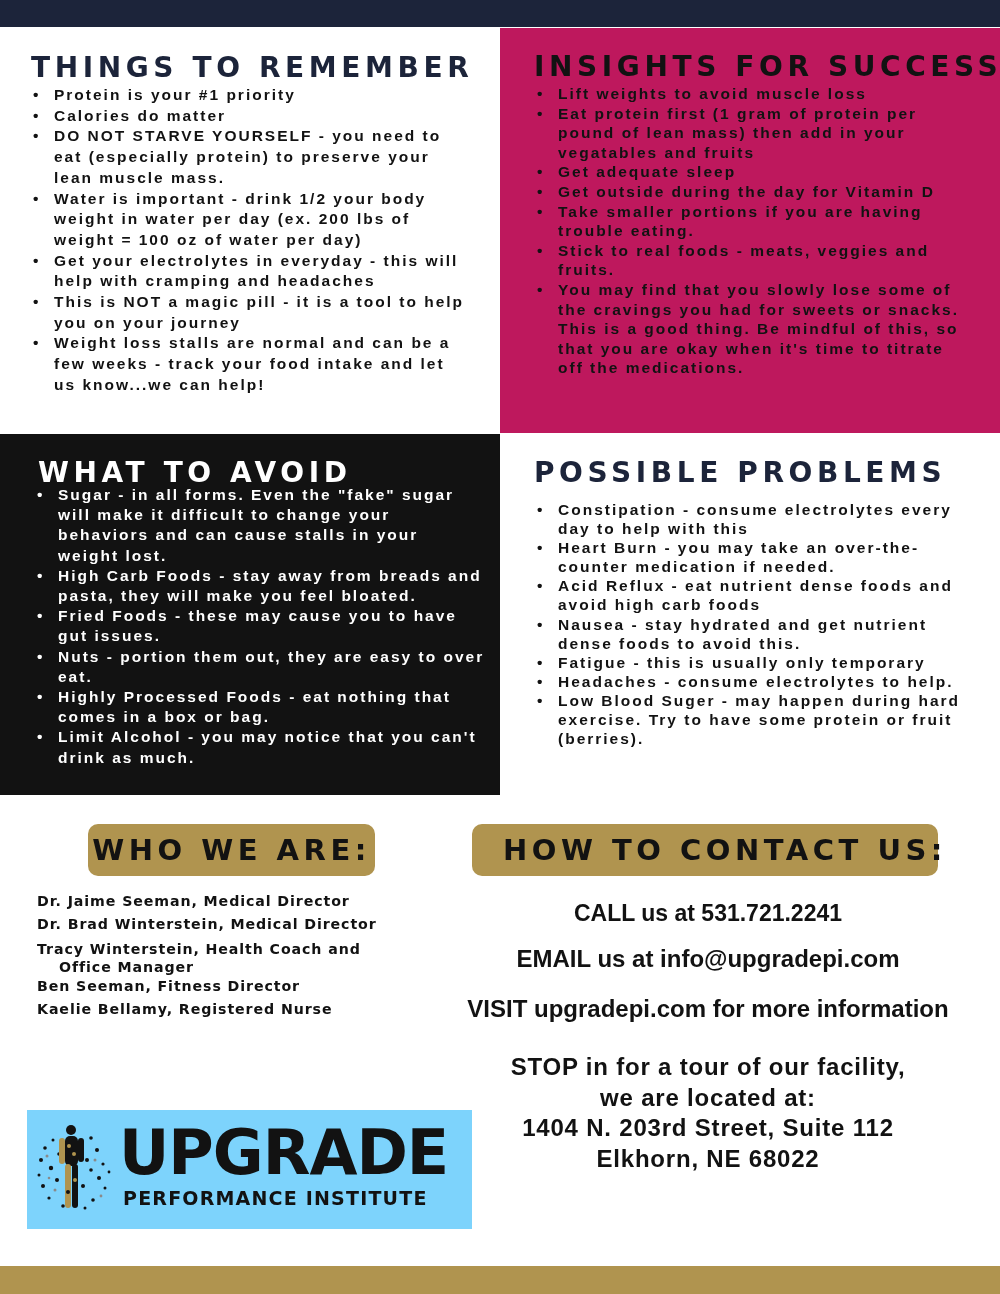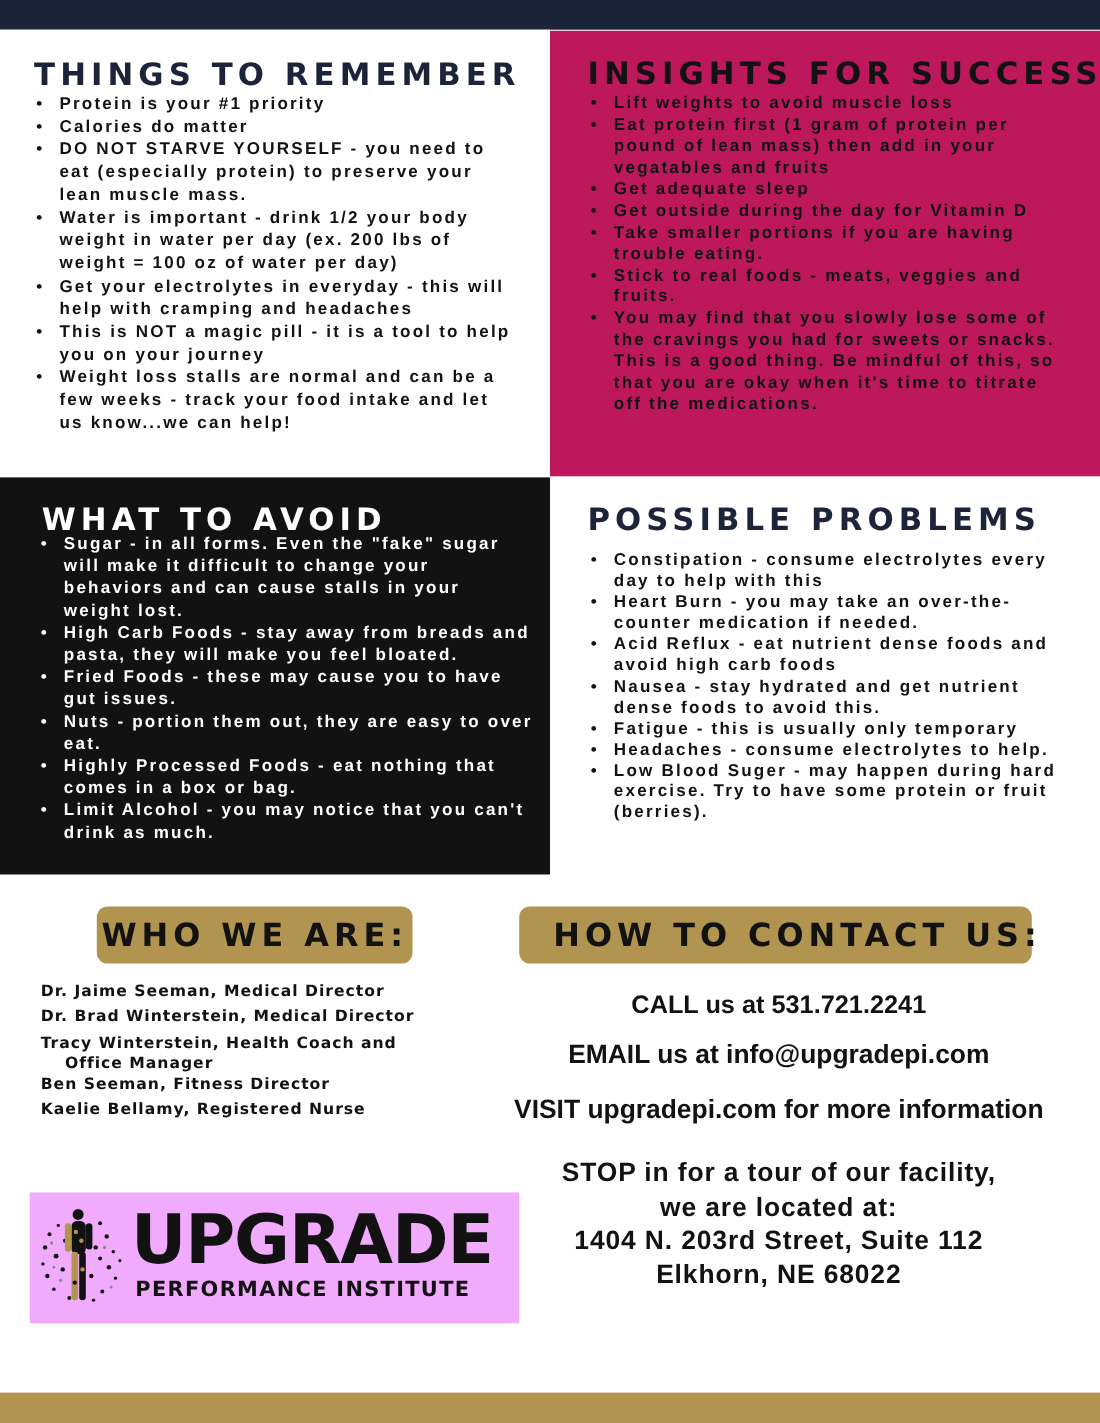--- a/index.html
+++ b/index.html
@@ -95,23 +95,23 @@
       white-space: nowrap;
     }
     .c-call { top: 900px; font-size: 23px; }
     .c-email { top: 945px; font-size: 24px; }
     .c-visit { top: 995px; font-size: 24px; }
     .c-stop { top: 1052px; font-size: 24px; line-height: 30.5px; letter-spacing: 0.8px; }
     .c-stop span { display: block; }
 
     .logo-box {
       position: absolute;
-      left: 27px; top: 1084px;
+      left: 27px; top: 1110px;
       width: 445px; height: 119px;
-      background: #f0abfc;
+      background: #7dd3fc;
     }
     .logo-figure { position: absolute; left: 6px; top: 10px; width: 82px; height: 100px; }
     .logo-word {
       position: absolute;
       left: 92px; top: 8px;
       font-family: "DejaVu Sans", sans-serif;
       font-weight: bold;
       font-size: 62px;
       letter-spacing: -1px;
       color: #121212;

